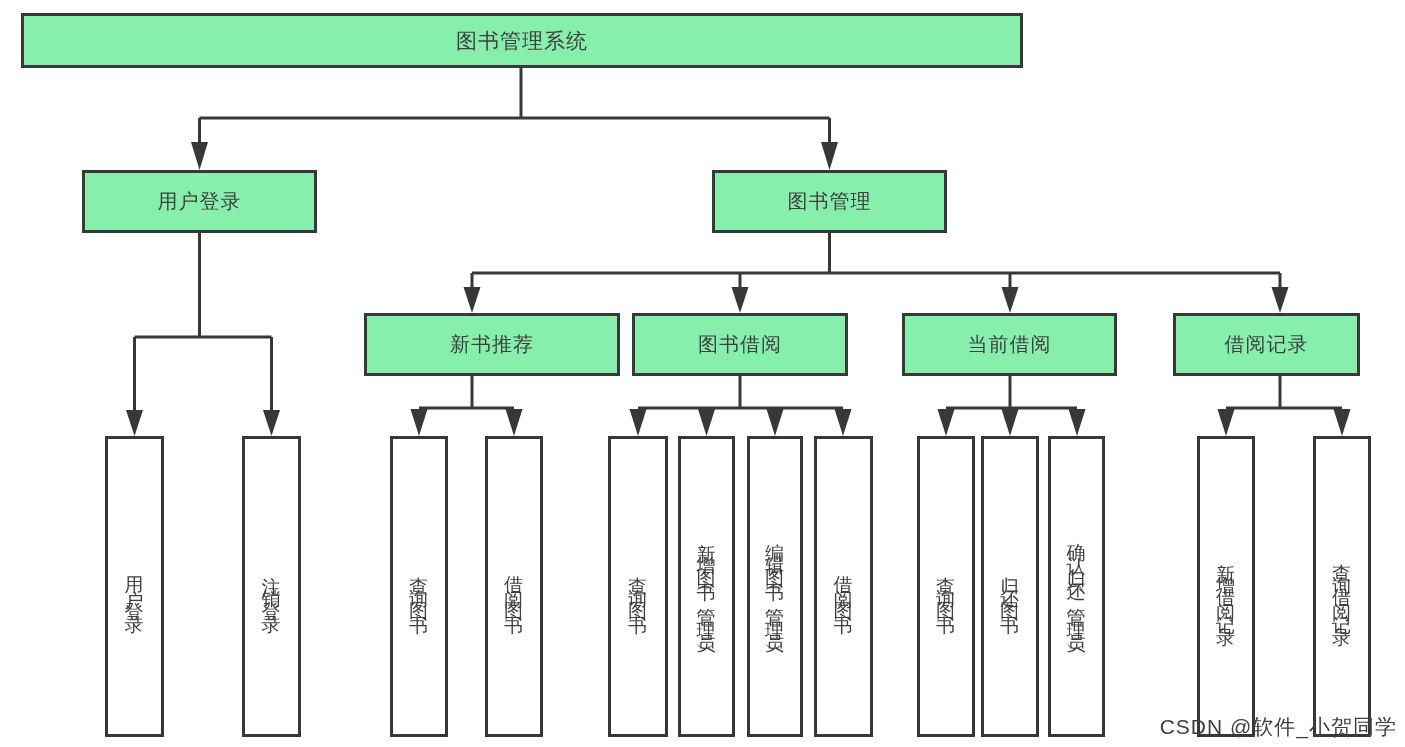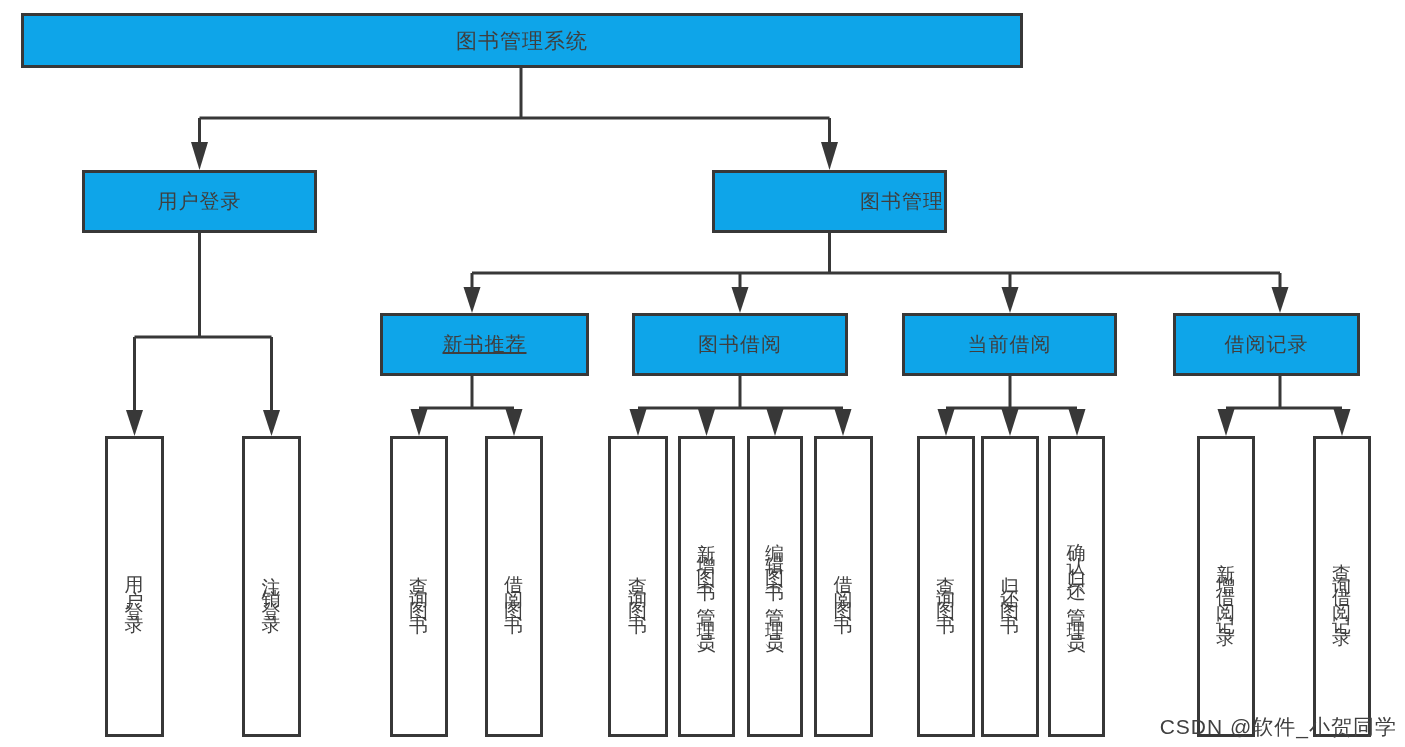--- a/index.html
+++ b/index.html
@@ -19,21 +19,21 @@
     position: absolute;
     left: 0;
     top: 0;
     width: 1405px;
     height: 747px;
   }
   .h-node {
     position: absolute;
     box-sizing: border-box;
     border: 3px solid #383838;
-    background: #0ea5e9;
+    background: #86efac;
     display: flex;
     align-items: center;
     justify-content: center;
     font-size: 20px;
     color: #3f3f3f;
     letter-spacing: 1px;
     white-space: nowrap;
   }
   .root-node {
     font-size: 21px;
@@ -136,25 +136,25 @@
     </g>
   </svg>
 
   <div class="h-node root-node" style="left:21px; top:13px; width:1002px; height:55px;">
     <span>图书管理系统</span>
   </div>
 
   <div class="h-node" style="left:82px; top:170px; width:235px; height:63px;">
     <span>用户登录</span>
   </div>
-  <div class="h-node" style="left:712px; top:170px; width:235px; height:63px;justify-content:flex-end;">
+  <div class="h-node" style="left:712px; top:170px; width:235px; height:63px;">
     <span>图书管理</span>
   </div>
 
-  <div class="h-node" style="left:380px; top:313px; width:209px; height:63px;text-decoration:underline;">
+  <div class="h-node" style="left:364px; top:313px; width:256px; height:63px;">
     <span>新书推荐</span>
   </div>
   <div class="h-node" style="left:632px; top:313px; width:216px; height:63px;">
     <span>图书借阅</span>
   </div>
   <div class="h-node" style="left:902px; top:313px; width:215px; height:63px;">
     <span>当前借阅</span>
   </div>
   <div class="h-node" style="left:1173px; top:313px; width:187px; height:63px;">
     <span>借阅记录</span>

